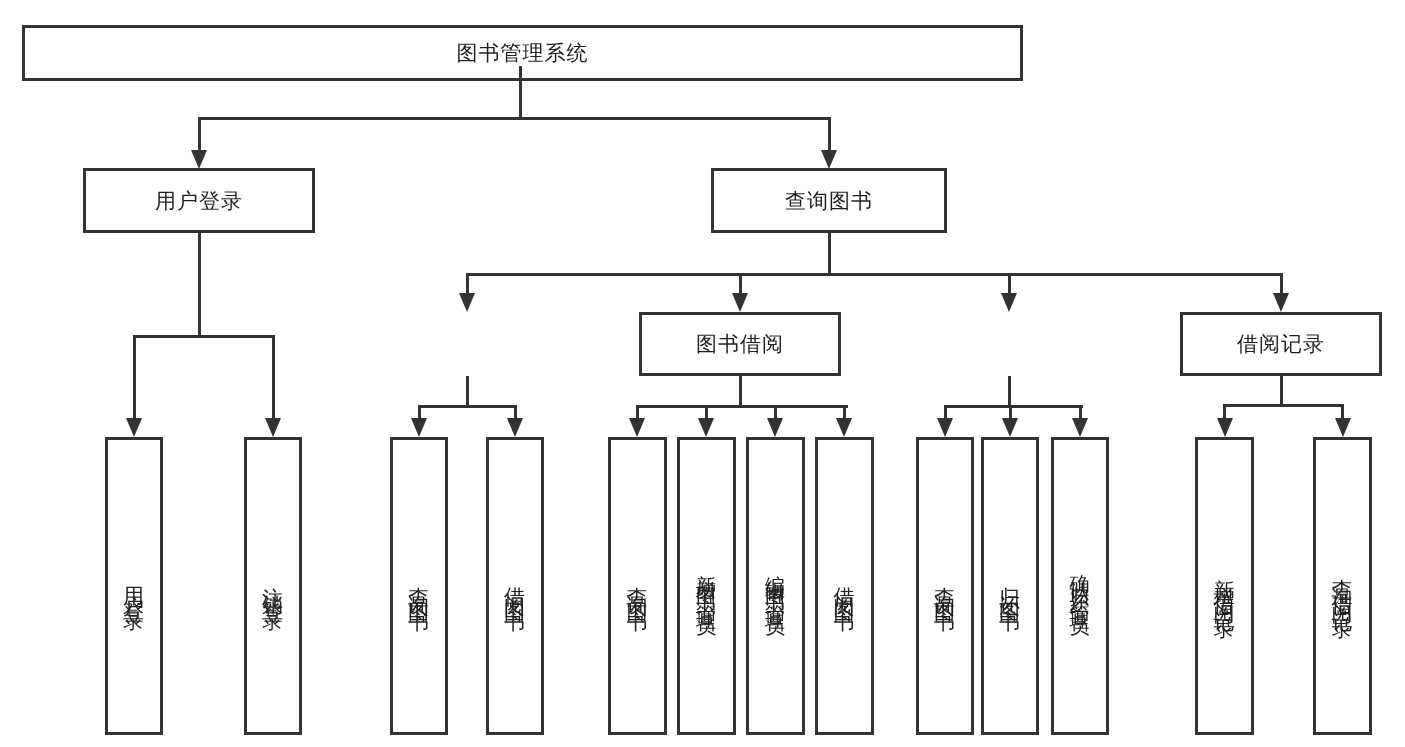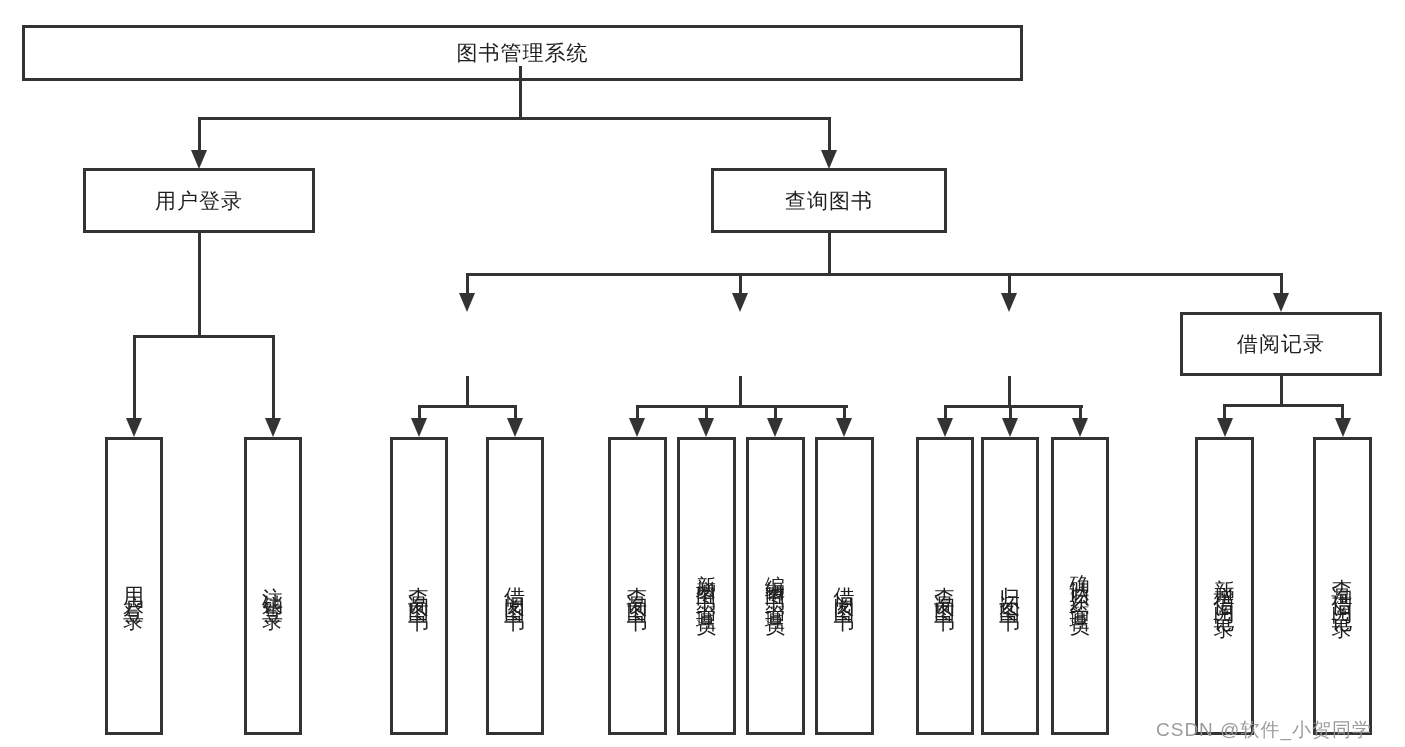--- a/index.html
+++ b/index.html
@@ -87,20 +87,23 @@
   <div class="hl" style="left:465.5px; top:272.5px; width:817px;"></div>
   <div class="vl" style="left:465.5px; top:272.5px; height:22px;"></div>
   <div class="arw" style="left:459px; top:293px;"></div>
   <div class="vl" style="left:738.5px; top:272.5px; height:22px;"></div>
   <div class="arw" style="left:732px; top:293px;"></div>
   <div class="vl" style="left:1007.5px; top:272.5px; height:22px;"></div>
   <div class="arw" style="left:1001px; top:293px;"></div>
   <div class="vl" style="left:1279.5px; top:272.5px; height:22px;"></div>
   <div class="arw" style="left:1273px; top:293px;"></div>
 
+  <div class="box h" style="left:639px; top:312px; width:202px; height:64px;">
+    <span>图书借阅</span>
+  </div>
   <div class="box h" style="left:1180px; top:312px; width:202px; height:64px;">
     <span>借阅记录</span>
   </div>
 
   <div class="vl" style="left:465.5px; top:376px; height:31px;"></div>
   <div class="hl" style="left:417.5px; top:404.5px; width:99px;"></div>
   <div class="vl" style="left:417.5px; top:404.5px; height:14px;"></div>
   <div class="arw" style="left:411px; top:418px;"></div>
   <div class="vl" style="left:513.5px; top:404.5px; height:14px;"></div>
   <div class="arw" style="left:507px; top:418px;"></div>
@@ -169,15 +172,14 @@
     <span class="vtext" style="letter-spacing:6px; font-size:20px;">确认归还（管理员）</span>
   </div>
 
   <div class="box v" style="left:1195px; top:437px; width:59px; height:298px;">
     <span class="vtext">新增借阅记录</span>
   </div>
   <div class="box v" style="left:1313px; top:437px; width:59px; height:298px;">
     <span class="vtext">查询借阅记录</span>
   </div>
 
-  <div class="watermark">CSDN @软件_小贺同学</div>
 
 </div>
 
 </body></html>

